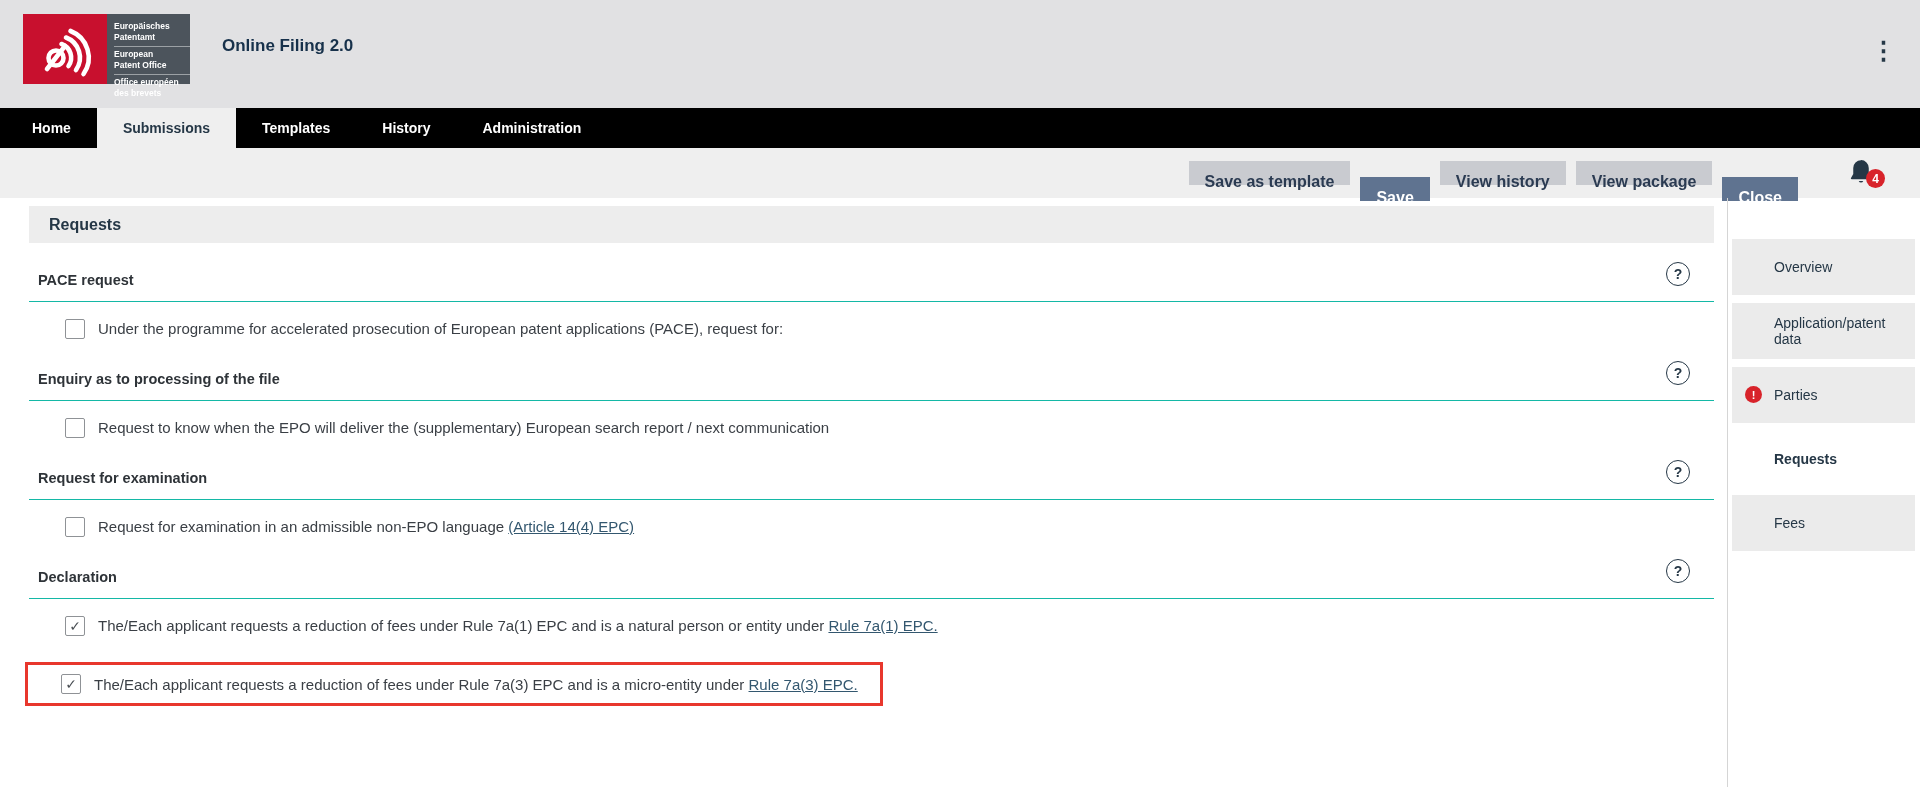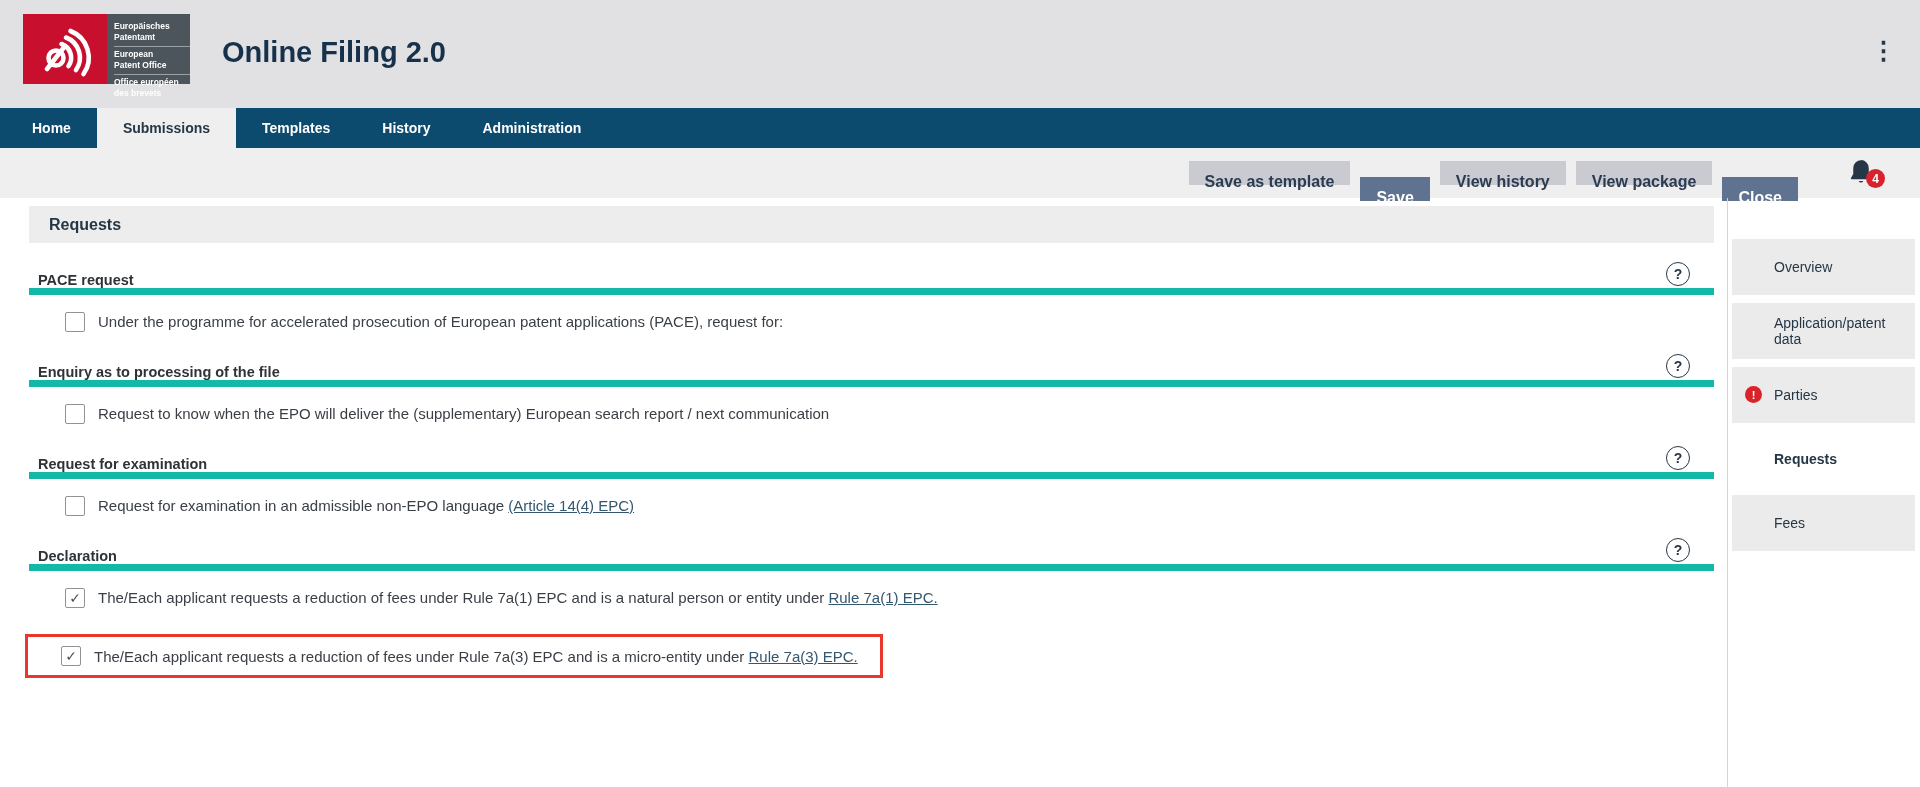--- a/index.html
+++ b/index.html
@@ -6,44 +6,44 @@
   html,body { width:1920px; height:787px; }
   body { font-family:"Liberation Sans", sans-serif; background:#ffffff; position:relative; overflow:hidden; color:#33383d; }
 
   
   .header { position:absolute; left:0; top:0; width:1920px; height:108px; background:#e1e1e3; }
   .logo { position:absolute; left:23px; top:14px; height:70px; display:flex; }
   .logo-red { width:84px; background:#c8102e; display:flex; align-items:center; justify-content:center; }
   .logo-text { width:83px; background:#4c545c; color:#fff; font-size:8.5px; font-weight:bold; line-height:1.3; padding:5px 0 0 7px; }
   .logo-text .grp { padding:2px 0 3px 0; }
   .logo-text .grp + .grp { border-top:1px solid rgba(255,255,255,.45); }
-  .app-title { position:absolute; left:222px; top:36px; font-size:29px; font-weight:bold; color:#17314b; }
+  .app-title { position:absolute; left:222px; top:36px; font-size:17px; font-weight:bold; color:#17314b; }
   .kebab { position:absolute; right:24px; top:38px; font-size:25px; font-weight:bold; color:#253746; cursor:pointer; line-height:1; }
 
   
-  .navbar { position:absolute; left:0; top:108px; width:1920px; height:40px; background:#0c4a6e; display:flex; padding-left:6px; }
+  .navbar { position:absolute; left:0; top:108px; width:1920px; height:40px; background:#000000; display:flex; padding-left:6px; }
   .tab { padding:0 26px; line-height:40px; font-size:14px; font-weight:bold; color:#ffffff; cursor:pointer; white-space:nowrap; }
   .tab.active { background:#efefef; color:#253746; }
 
   
   .toolbar { position:absolute; left:0; top:148px; width:1920px; height:50px; background:#efefef; display:flex; align-items:center; justify-content:flex-end; padding-right:42px; }
   .btn { height:19px; padding:12px 16px; border:none; font-family:inherit; font-size:16px; font-weight:bold; cursor:pointer; margin-left:10px; white-space:nowrap; }
   .btn.gray { background:#c9cbd0; color:#2b3b52; }
   .btn.blue { background:#5f7390; color:#ffffff;margin-top:32px; }
   .bell-wrap { position:relative; margin-left:48px; width:32px; height:32px; cursor:pointer; }
   .badge { position:absolute; right:-7px; bottom:1px; width:19px; height:19px; border-radius:50%; background:#d8232a; color:#fff; font-size:12px; font-weight:bold; display:flex; align-items:center; justify-content:center; }
 
   
   .content { position:absolute; left:0; top:198px; width:1714px; }
   .page-head { margin:16px 0 0 55px; display:flex; align-items:baseline; }
   .page-code { font-size:34px; font-weight:bold; color:#2b3440; letter-spacing:1px; }
   .page-sub { margin-left:41px; font-size:16px; font-weight:bold; color:#2b3440; }
   .requests-bar { margin:8px 0 0 29px; width:1685px; height:37px; background:#ededed; line-height:37px; padding-left:20px; font-size:16px; font-weight:bold; color:#253746; }
   .sections { margin-left:29px; width:1685px; }
-  .sec-head { display:flex; justify-content:space-between; align-items:flex-end; border-bottom:7px solid #14b8a6; padding:0 24px 0 9px; position:relative; }
+  .sec-head { display:flex; justify-content:space-between; align-items:flex-end; border-bottom:1px solid #14b8a6; padding:0 24px 13px 9px; position:relative; }
   .sec-head.first { padding-top:19px; }
   .sec-title { font-size:14.5px; font-weight:bold; color:#2e3338; line-height:15px; }
   .help { width:24px; height:24px; border:1.5px solid #253746; border-radius:50%; color:#253746; font-size:14px; font-weight:bold; display:flex; align-items:center; justify-content:center; cursor:pointer; margin-bottom:2px; flex:none; }
   .row { display:flex; align-items:center; margin:14px 0 20px 19px; min-height:25px;padding-left:17px; }
   .cb { width:20px; height:20px; border:1px solid #8f9296; border-radius:2px; background:#fff; flex:none; display:flex; align-items:center; justify-content:center; font-size:14px; color:#4a4f54; cursor:pointer; }
   .row-label { margin-left:13px; font-size:15px; color:#3a3f45; white-space:nowrap; }
   .inline-link { color:#33576f; text-decoration:underline; cursor:pointer; }
   .hl-box { display:inline-flex; align-items:center; border:3px solid #e8372d; margin:4px 0 0 -4px; padding:9px 22px 9px 33px; }
   .hl-box .row-inner { display:flex; align-items:center; }
 

